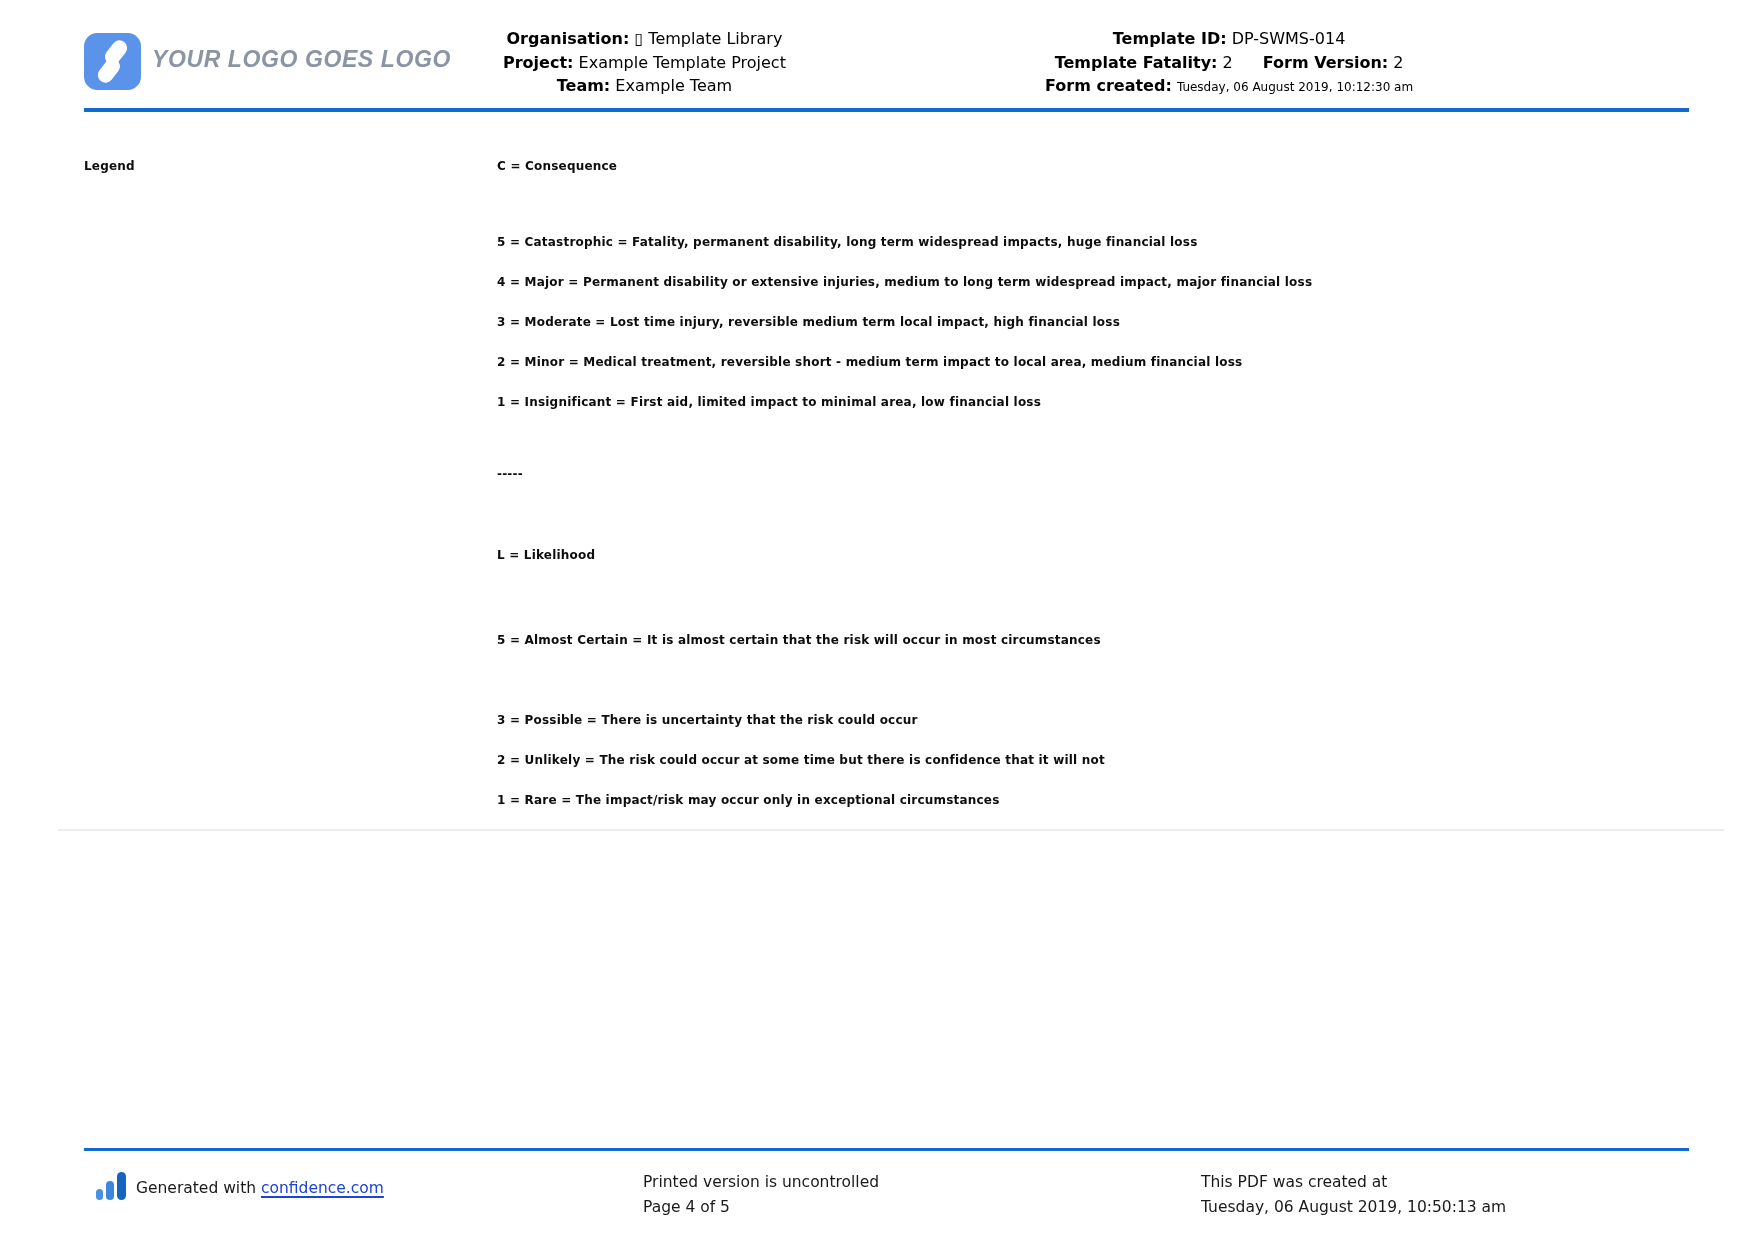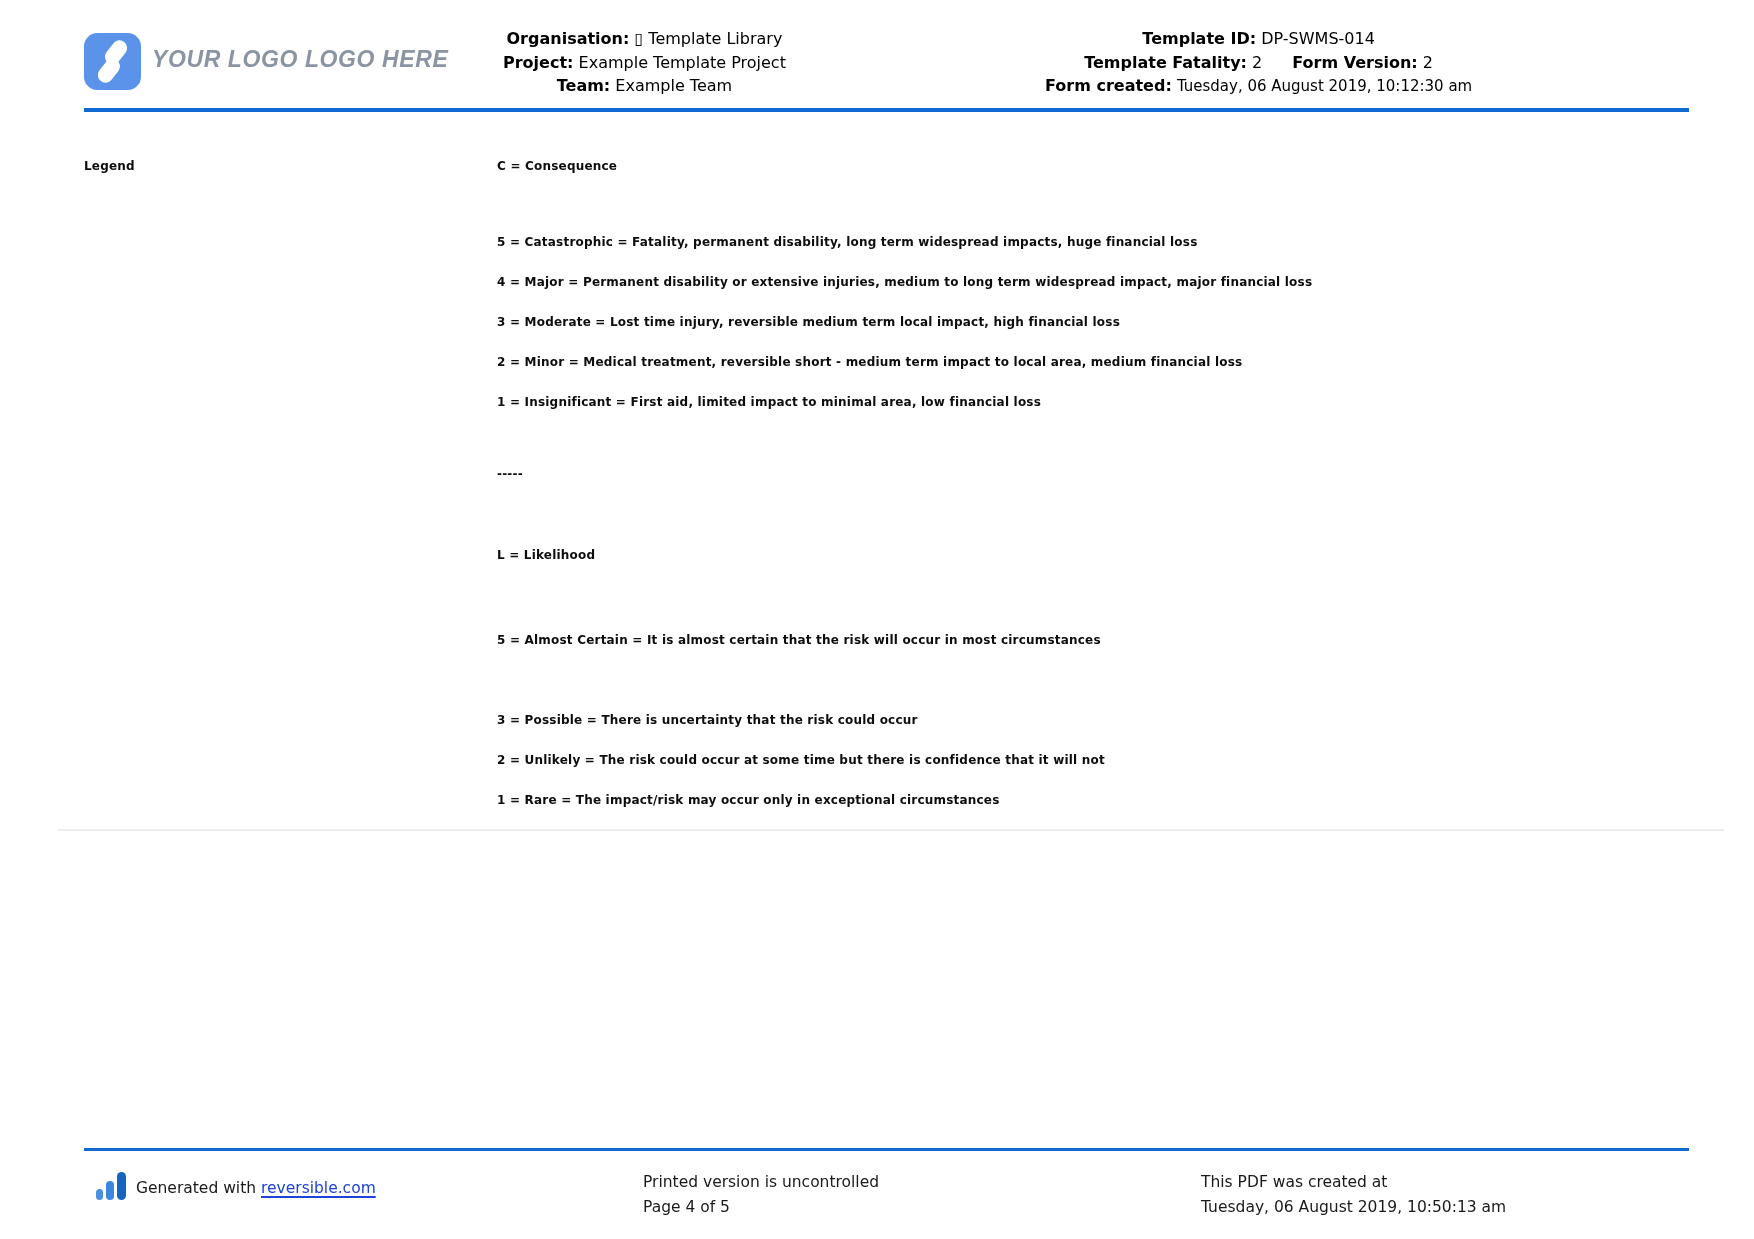--- a/index.html
+++ b/index.html
@@ -11,21 +11,21 @@
   .logo-box{position:absolute;left:84px;top:33px;width:57px;height:57px;}
   .logo-text{
     position:absolute;left:152px;top:46px;
     font-family:"Liberation Sans",sans-serif;font-size:23px;font-weight:bold;font-style:italic;
     color:#8a94a3;letter-spacing:0.6px;white-space:nowrap;
   }
   .hdr-col{position:absolute;top:27px;font-size:16px;line-height:23.5px;white-space:nowrap;color:#000;text-align:center;}
   .hdr-col.center{left:503px;}
   .hdr-col.right{left:1045px;}
   .lbl{font-weight:bold;}
-  .small-val{font-size:15px;}
+  .small-val{font-size:12px;}
   .gap-left{margin-left:30px;}
   .rule-blue{position:absolute;left:84px;width:1605px;background:#1169d2;}
   .rule-top{top:108px;height:4px;}
   .rule-bottom{top:1148px;height:3px;}
   
   .body-line{
     position:absolute;font-size:12px;font-weight:bold;letter-spacing:0.2px;
     line-height:20px;color:#0d0d0d;white-space:nowrap;
   }
   .at-left{left:84px;}
@@ -47,21 +47,21 @@
 
 <div class="page">
 
   <svg class="logo-box" viewBox="0 0 56 56" aria-hidden="true">
     <rect x="0" y="0" width="56" height="56" rx="13" fill="#5b93ea"></rect>
     <g fill="#ffffff">
       <rect x="24" y="6" width="15" height="26" rx="7.5" transform="rotate(38 31.5 19)"></rect>
       <rect x="17" y="24" width="15" height="26" rx="7.5" transform="rotate(38 24.5 37)"></rect>
     </g>
   </svg>
-  <div class="logo-text">YOUR LOGO LOGO HERE</div>
+  <div class="logo-text">YOUR LOGO GOES LOGO</div>
 
   <div class="hdr-col center">
     <div><span class="lbl">Organisation:</span> <span>▯ Template Library</span></div>
     <div><span class="lbl">Project:</span> <span>Example Template Project</span></div>
     <div><span class="lbl">Team:</span> <span>Example Team</span></div>
   </div>
 
   <div class="hdr-col right">
     <div><span class="lbl">Template ID:</span> <span>DP-SWMS-014</span></div>
     <div>
@@ -93,21 +93,21 @@
 
   <div class="rule-blue rule-bottom"></div>
 
   <svg class="footer-icon" viewBox="0 0 34 30" aria-hidden="true">
     <rect x="1" y="19" width="7" height="11" rx="3.5" fill="#4a90e2"></rect>
     <rect x="11" y="11" width="8" height="19" rx="4" fill="#3c86e0"></rect>
     <rect x="22" y="2" width="9" height="28" rx="4.5" fill="#1565c0"></rect>
   </svg>
   <div class="foot-text foot-left">
     <span>Generated with</span>
-    <a class="link">reversible.com</a>
+    <a class="link">confidence.com</a>
   </div>
 
   <div class="foot-text foot-mid">
     <div>Printed version is uncontrolled</div>
     <div>Page 4 of 5</div>
   </div>
 
   <div class="foot-text foot-right">
     <div>This PDF was created at</div>
     <div>Tuesday, 06 August 2019, 10:50:13 am</div>

